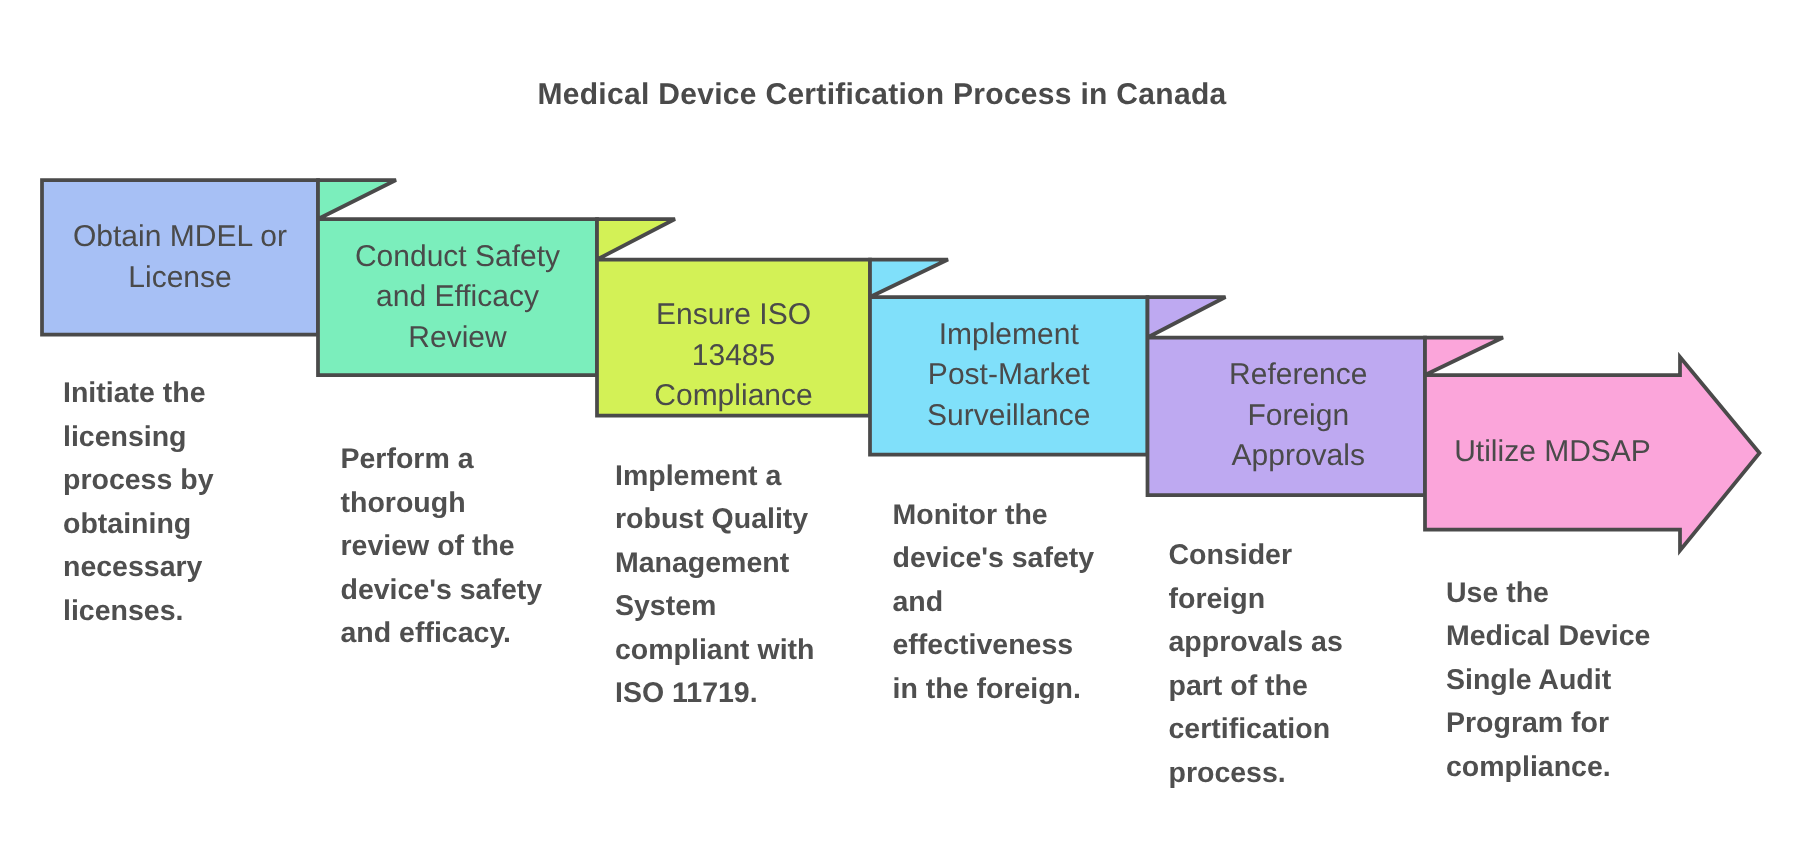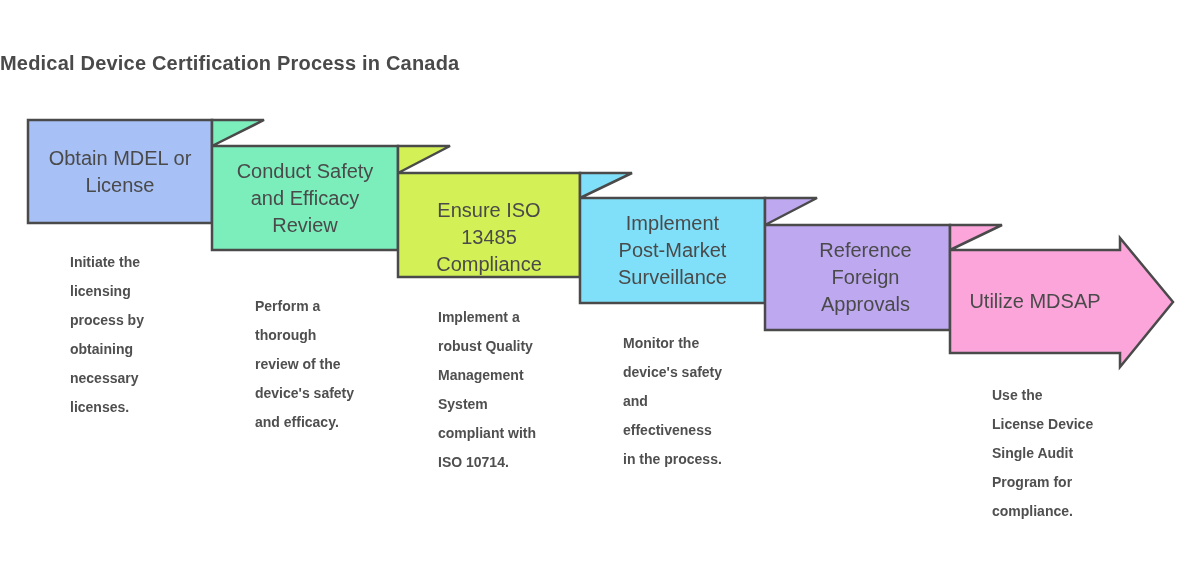--- a/index.html
+++ b/index.html
@@ -18,20 +18,21 @@
     width: 1200px;
     height: 568px;
     background: var(--bg-color, #ffffff);
     overflow: hidden;
   }
   .diagram-title {
     position: absolute;
     top: 52px;
     left: 0;
     width: 1176px;
+    text-align: center;
     font-size: 20px;
     font-weight: bold;
     letter-spacing: 0.2px;
     color: var(--text-color, #4a4a4a);
   }
   svg.shapes {
     position: absolute;
     top: 0;
     left: 0;
   }
@@ -48,26 +49,25 @@
     text-align: center;
     font-size: 20px;
     font-weight: 400;
     line-height: 27px;
     white-space: pre-line;
     color: var(--text-color, #4a4a4a);
     pointer-events: none;
   }
   .step-desc {
     position: absolute;
-    font-size: 14px;
+    font-size: 19px;
     font-weight: bold;
     line-height: 29px;
     white-space: pre-line;
     color: var(--desc-color, #4f4f4f);
-    margin-left: 28px;
   }
 </style>
 </head>
 <body>
 
 <div class="canvas">
 
   <div class="diagram-title">Medical Device Certification Process in Canada</div>
 
   <svg class="shapes" width="1200" height="568" viewBox="0 0 1200 568">
@@ -104,25 +104,31 @@
   <div class="step-desc" style="left:227px; top:292px; width:180px;">Perform a
 thorough
 review of the
 device's safety
 and efficacy.</div>
   <div class="step-desc" style="left:410px; top:303px; width:180px;">Implement a
 robust Quality
 Management
 System
 compliant with
-ISO 10714.</div>
+ISO 11719.</div>
   <div class="step-desc" style="left:595px; top:329px; width:180px;">Monitor the
 device's safety
 and
 effectiveness
-in the process.</div>
+in the foreign.</div>
+  <div class="step-desc" style="left:779px; top:356px; width:180px;">Consider
+foreign
+approvals as
+part of the
+certification
+process.</div>
   <div class="step-desc" style="left:964px; top:381px; width:190px;">Use the
-License Device
+Medical Device
 Single Audit
 Program for
 compliance.</div>
 
 </div>
 
 </body></html>

